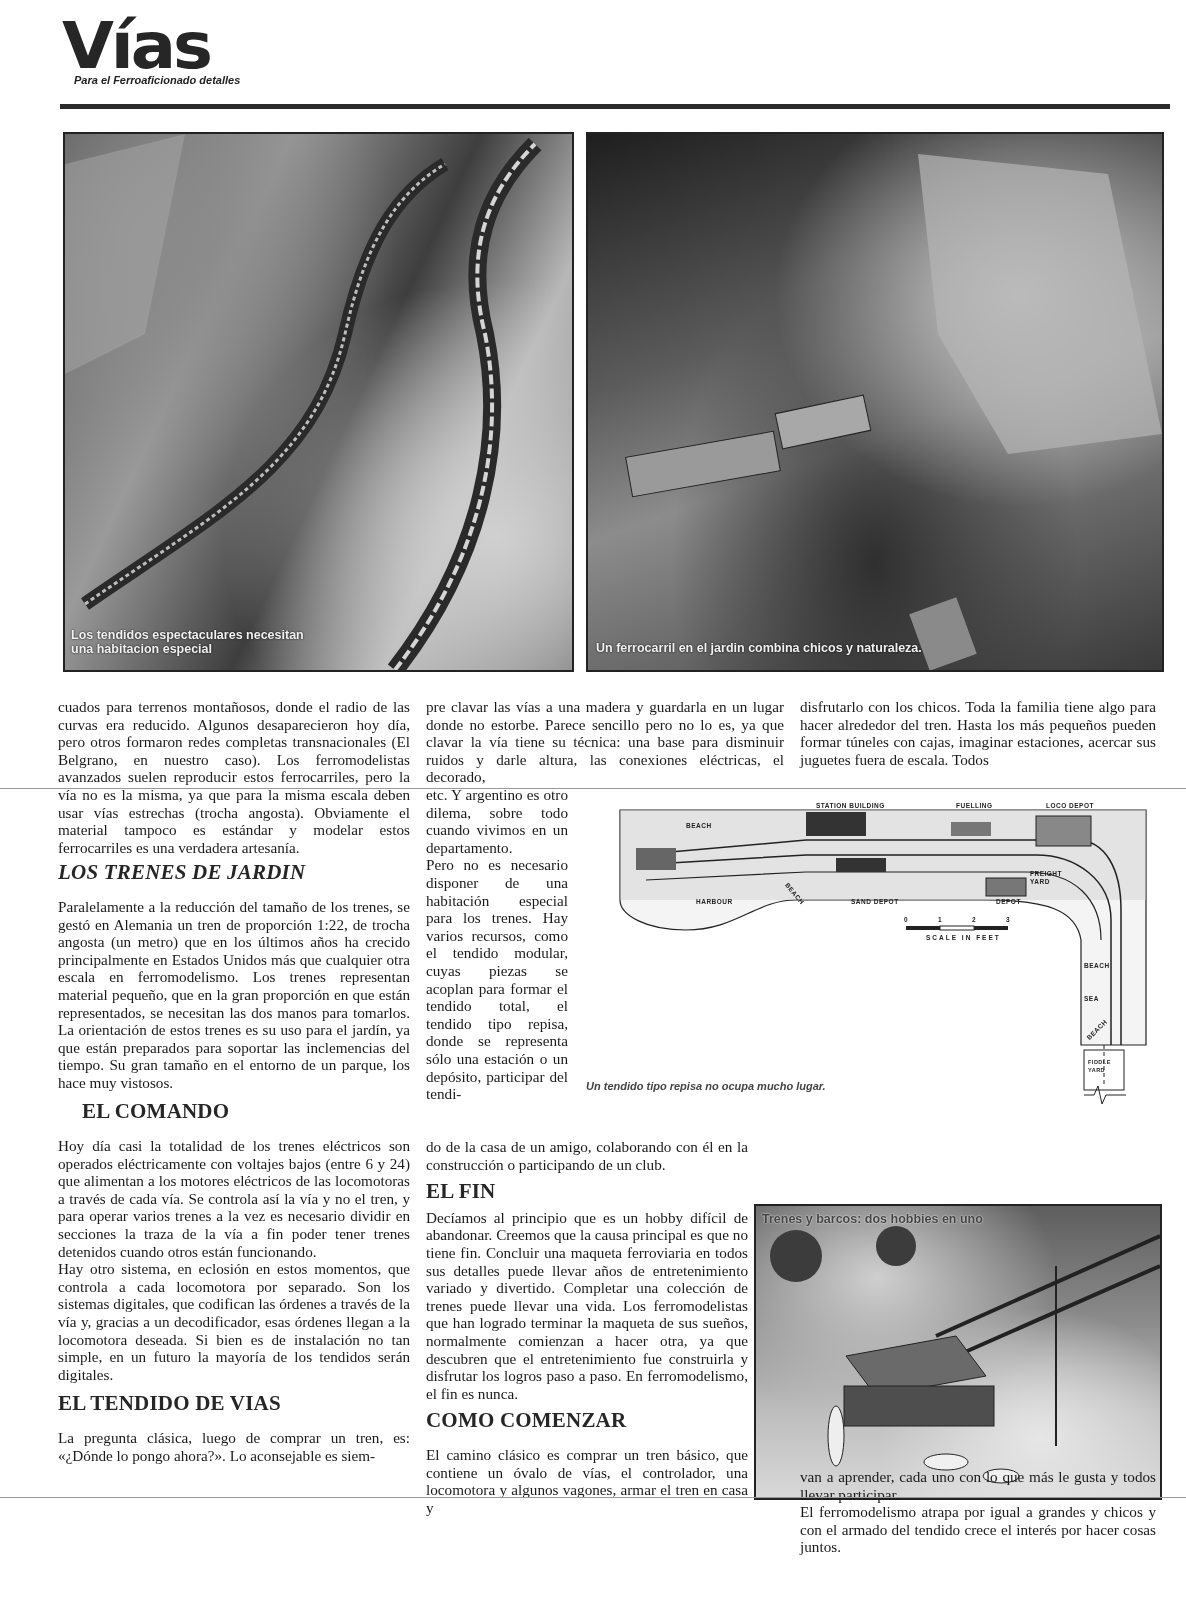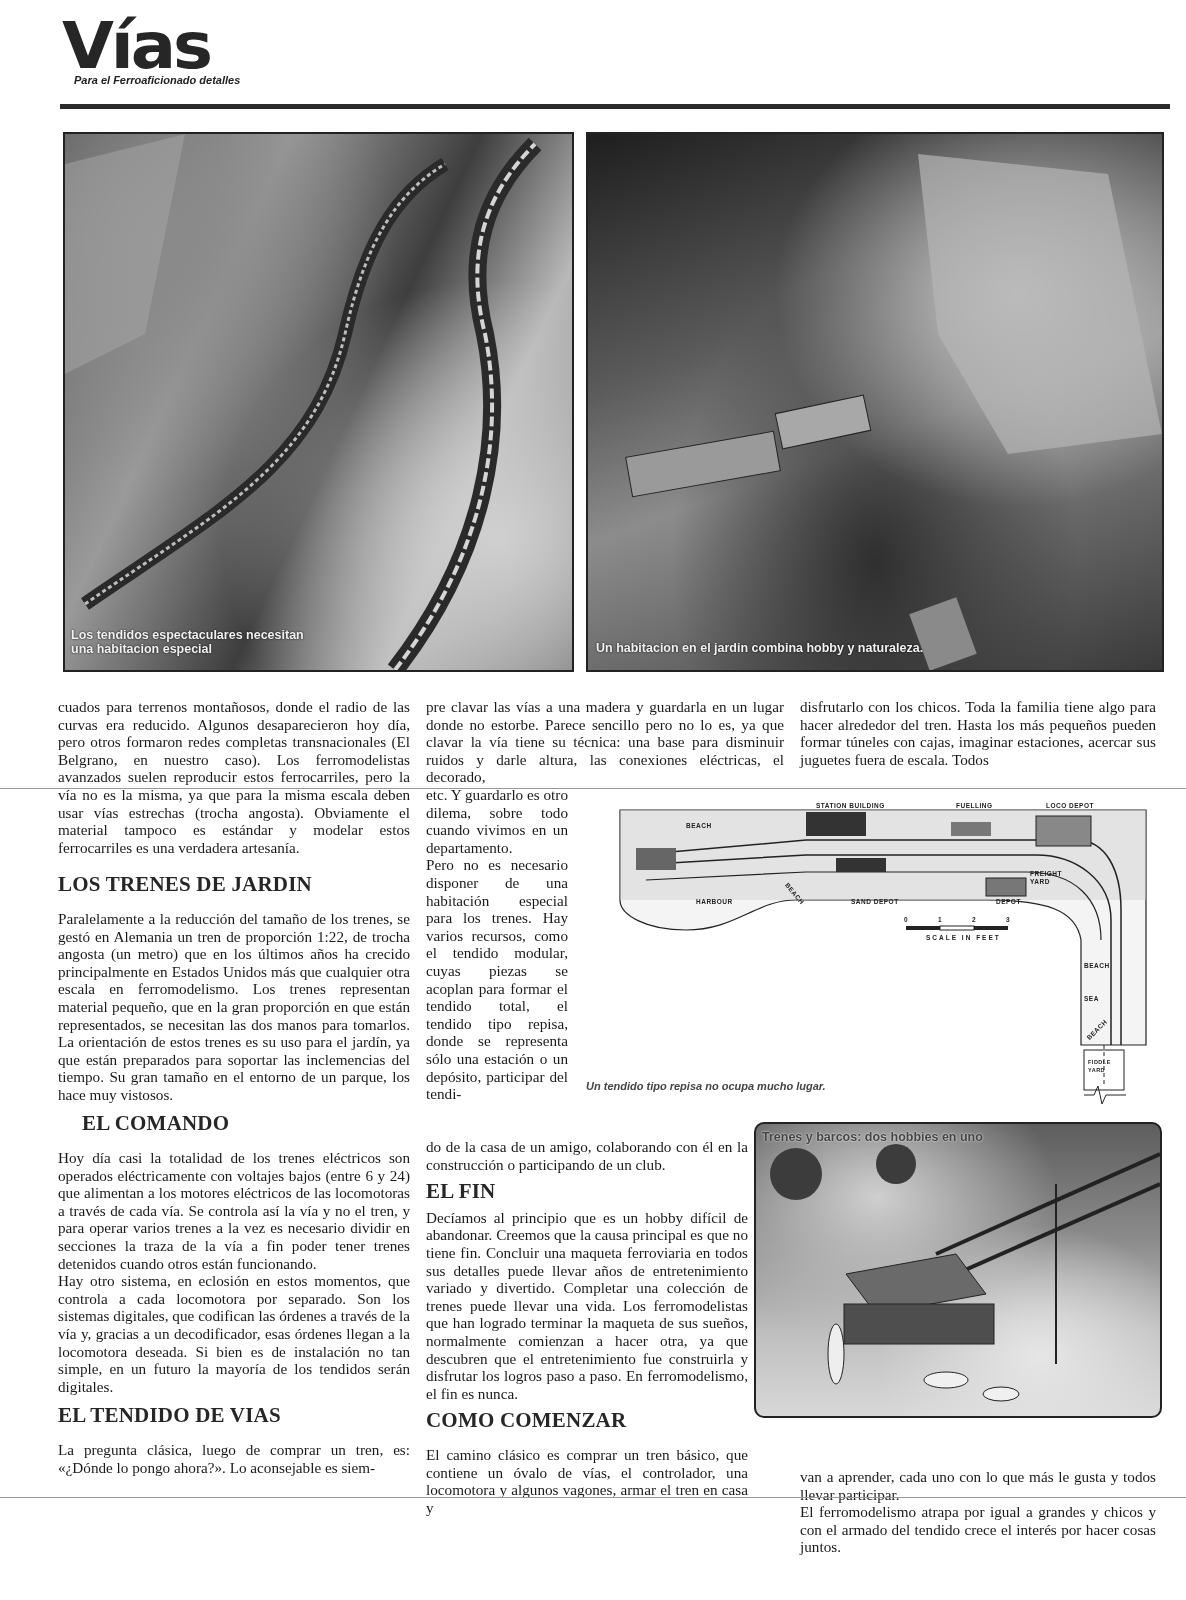--- a/index.html
+++ b/index.html
@@ -54,40 +54,40 @@
             background:
               radial-gradient(ellipse at 75% 30%, #c8c8c8 0%, transparent 40%),
               radial-gradient(ellipse at 50% 80%, #2f2f2f 0%, transparent 50%),
               linear-gradient(160deg, #1e1e1e 0%, #5b5b5b 35%, #8c8c8c 55%, #3a3a3a 100%);">
   <svg width="574" height="536" style="position:absolute;left:0;top:0">
     <rect x="40" y="310" width="150" height="40" fill="#9a9a9a" stroke="#222" transform="rotate(-10 115 330)"></rect>
     <rect x="190" y="270" width="90" height="36" fill="#a8a8a8" stroke="#222" transform="rotate(-12 235 288)"></rect>
     <polygon points="330,20 520,40 574,300 420,320 350,200" fill="#b5b5b5" opacity="0.7"></polygon>
     <rect x="330" y="470" width="50" height="60" fill="#8a8a8a" transform="rotate(-20 355 500)"></rect>
   </svg>
-  <div class="photo-caption" style="left:8px; top:507px;">Un habitacion en el jardin combina hobby y naturaleza.</div>
+  <div class="photo-caption" style="left:8px; top:507px;">Un ferrocarril en el jardin combina chicos y naturaleza.</div>
 </div>
 
 <div class="abs col" style="left:58px; top:698px; width:352px;">
   <p>cuados para terrenos montañosos, donde el radio de las curvas era reducido. Algunos desaparecieron hoy día, pero otros formaron redes completas transnacionales (El Belgrano, en nuestro caso). Los ferromodelistas avanzados suelen reproducir estos ferrocarriles, pero la vía no es la misma, ya que para la misma escala deben usar vías estrechas (trocha angosta). Obviamente el material tampoco es estándar y modelar estos ferrocarriles es una verdadera artesanía.</p>
-  <h2 style="margin-top:20px; margin-bottom:16px;">LOS TRENES DE JARDIN</h2>
+  <h2 style="margin-top:8px; margin-bottom:16px;font-style:italic;">LOS TRENES DE JARDIN</h2>
   <p>Paralelamente a la reducción del tamaño de los trenes, se gestó en Alemania un tren de proporción 1:22, de trocha angosta (un metro) que en los últimos años ha crecido principalmente en Estados Unidos más que cualquier otra escala en ferromodelismo. Los trenes representan material pequeño, que en la gran proporción en que están representados, se necesitan las dos manos para tomarlos. La orientación de estos trenes es su uso para el jardín, ya que están preparados para soportar las inclemencias del tiempo. Su gran tamaño en el entorno de un parque, los hace muy vistosos.</p>
   <h2 style="margin-top:12px; margin-bottom:16px;margin-left:24px;">EL COMANDO</h2>
   <p>Hoy día casi la totalidad de los trenes eléctricos son operados eléctricamente con voltajes bajos (entre 6 y 24) que alimentan a los motores eléctricos de las locomotoras a través de cada vía. Se controla así la vía y no el tren, y para operar varios trenes a la vez es necesario dividir en secciones la traza de la vía a fin poder tener trenes detenidos cuando otros están funcionando.</p>
   <p>Hay otro sistema, en eclosión en estos momentos, que controla a cada locomotora por separado. Son los sistemas digitales, que codifican las órdenes a través de la vía y, gracias a un decodificador, esas órdenes llegan a la locomotora deseada. Si bien es de instalación no tan simple, en un futuro la mayoría de los tendidos serán digitales.</p>
   <h2 style="margin-top:12px; margin-bottom:16px;">EL TENDIDO DE VIAS</h2>
   <p>La pregunta clásica, luego de comprar un tren, es: «¿Dónde lo pongo ahora?». Lo aconsejable es siem-</p>
 </div>
 
 <div class="abs col" style="left:426px; top:698px; width:358px;">
   <p>pre clavar las vías a una madera y guardarla en un lugar donde no estorbe. Parece sencillo pero no lo es, ya que clavar la vía tiene su técnica: una base para disminuir ruidos y darle altura, las conexiones eléctricas, el decorado,</p>
 </div>
 
 <div class="abs col" style="left:426px; top:786px; width:142px;">
-  <p style="text-align:justify;">etc. Y guardarlo es otro dilema, sobre todo cuando vivimos en un departamento.</p>
+  <p style="text-align:justify;">etc. Y argentino es otro dilema, sobre todo cuando vivimos en un departamento.</p>
   <p style="text-align:justify;">Pero no es necesario disponer de una habitación especial para los trenes. Hay varios recursos, como el tendido modular, cuyas piezas se acoplan para formar el tendido total, el tendido tipo repisa, donde se representa sólo una estación o un depósito, participar del tendi-</p>
 </div>
 
 <div class="abs col" style="left:426px; top:1138px; width:322px;">
   <p>do de la casa de un amigo, colaborando con él en la construcción o participando de un club.</p>
   <h2 style="margin-top:10px; margin-bottom:8px;">EL FIN</h2>
   <p>Decíamos al principio que es un hobby difícil de abandonar. Creemos que la causa principal es que no tiene fin. Concluir una maqueta ferroviaria en todos sus detalles puede llevar años de entretenimiento variado y divertido. Completar una colección de trenes puede llevar una vida. Los ferromodelistas que han logrado terminar la maqueta de sus sueños, normalmente comienzan a hacer otra, ya que descubren que el entretenimiento fue construirla y disfrutar los logros paso a paso. En ferromodelismo, el fin es nunca.</p>
   <h2 style="margin-top:10px; margin-bottom:16px;">COMO COMENZAR</h2>
   <p>El camino clásico es comprar un tren básico, que contiene un óvalo de vías, el controlador, una locomotora y algunos vagones, armar el tren en casa y</p>
 </div>
@@ -130,25 +130,25 @@
   <span class="map-label" style="left:478px; top:226px; transform:rotate(-45deg);">BEACH</span>
   <span class="map-label" style="left:482px; top:258px; width:30px; line-height:8px; font-size:5.5px;">FIDDLE YARD</span>
   <span class="map-label" style="left:298px; top:116px;">0</span>
   <span class="map-label" style="left:332px; top:116px;">1</span>
   <span class="map-label" style="left:366px; top:116px;">2</span>
   <span class="map-label" style="left:400px; top:116px;">3</span>
   <span class="map-label" style="left:320px; top:134px; letter-spacing:2px;">SCALE IN FEET</span>
 </div>
 <div class="abs diagram-caption" style="left:586px; top:1080px;">Un tendido tipo repisa no ocupa mucho lugar.</div>
 
-<div class="abs photo" style="left:754px; top:1122px; width:404px; height:292px;
+<div class="abs photo" style="left:754px; top:1204px; width:404px; height:292px;
             background:
               radial-gradient(ellipse at 30% 25%, #cfcfcf 0%, transparent 45%),
               radial-gradient(ellipse at 70% 80%, #e6e6e6 0%, transparent 40%),
-              linear-gradient(180deg, #5e5e5e 0%, #8c8c8c 40%, #bdbdbd 70%, #d8d8d8 100%); border-radius: 10px;">
+              linear-gradient(180deg, #5e5e5e 0%, #8c8c8c 40%, #bdbdbd 70%, #d8d8d8 100%);">
   <svg width="404" height="292" style="position:absolute;left:0;top:0">
     <path d="M180 130 L 404 30" stroke="#222" stroke-width="4"></path>
     <path d="M200 150 L 404 60" stroke="#222" stroke-width="4"></path>
     <polygon points="90,150 200,130 230,170 120,190" fill="#6a6a6a" stroke="#222"></polygon>
     <rect x="88" y="180" width="150" height="40" fill="#4e4e4e" stroke="#222"></rect>
     <line x1="300" y1="60" x2="300" y2="240" stroke="#222" stroke-width="2"></line>
     <ellipse cx="80" cy="230" rx="8" ry="30" fill="#eee" stroke="#222"></ellipse>
     <ellipse cx="190" cy="256" rx="22" ry="8" fill="#f0f0f0" stroke="#222"></ellipse>
     <ellipse cx="245" cy="270" rx="18" ry="7" fill="#f0f0f0" stroke="#222"></ellipse>
     <circle cx="40" cy="50" r="26" fill="#3c3c3c"></circle>

